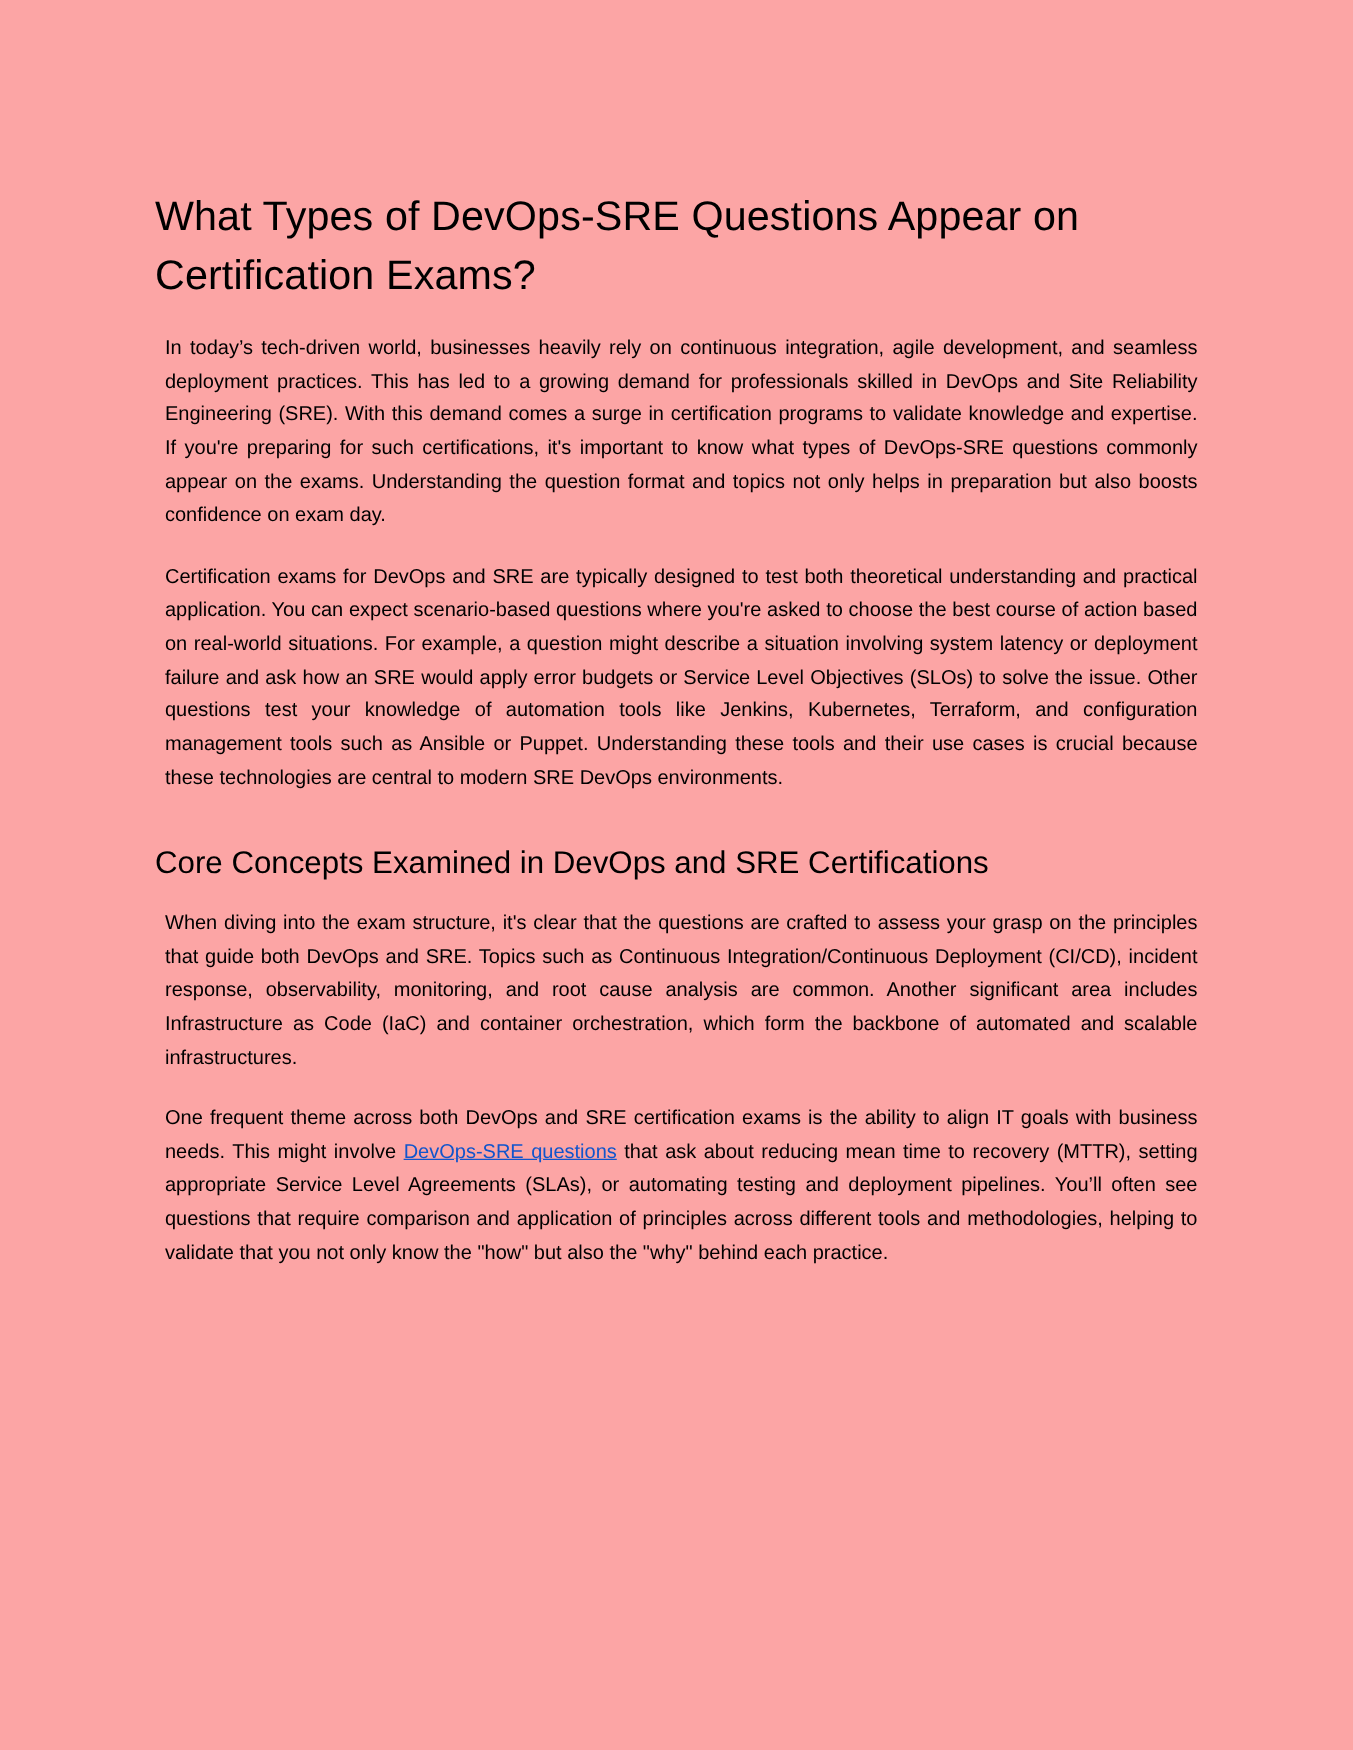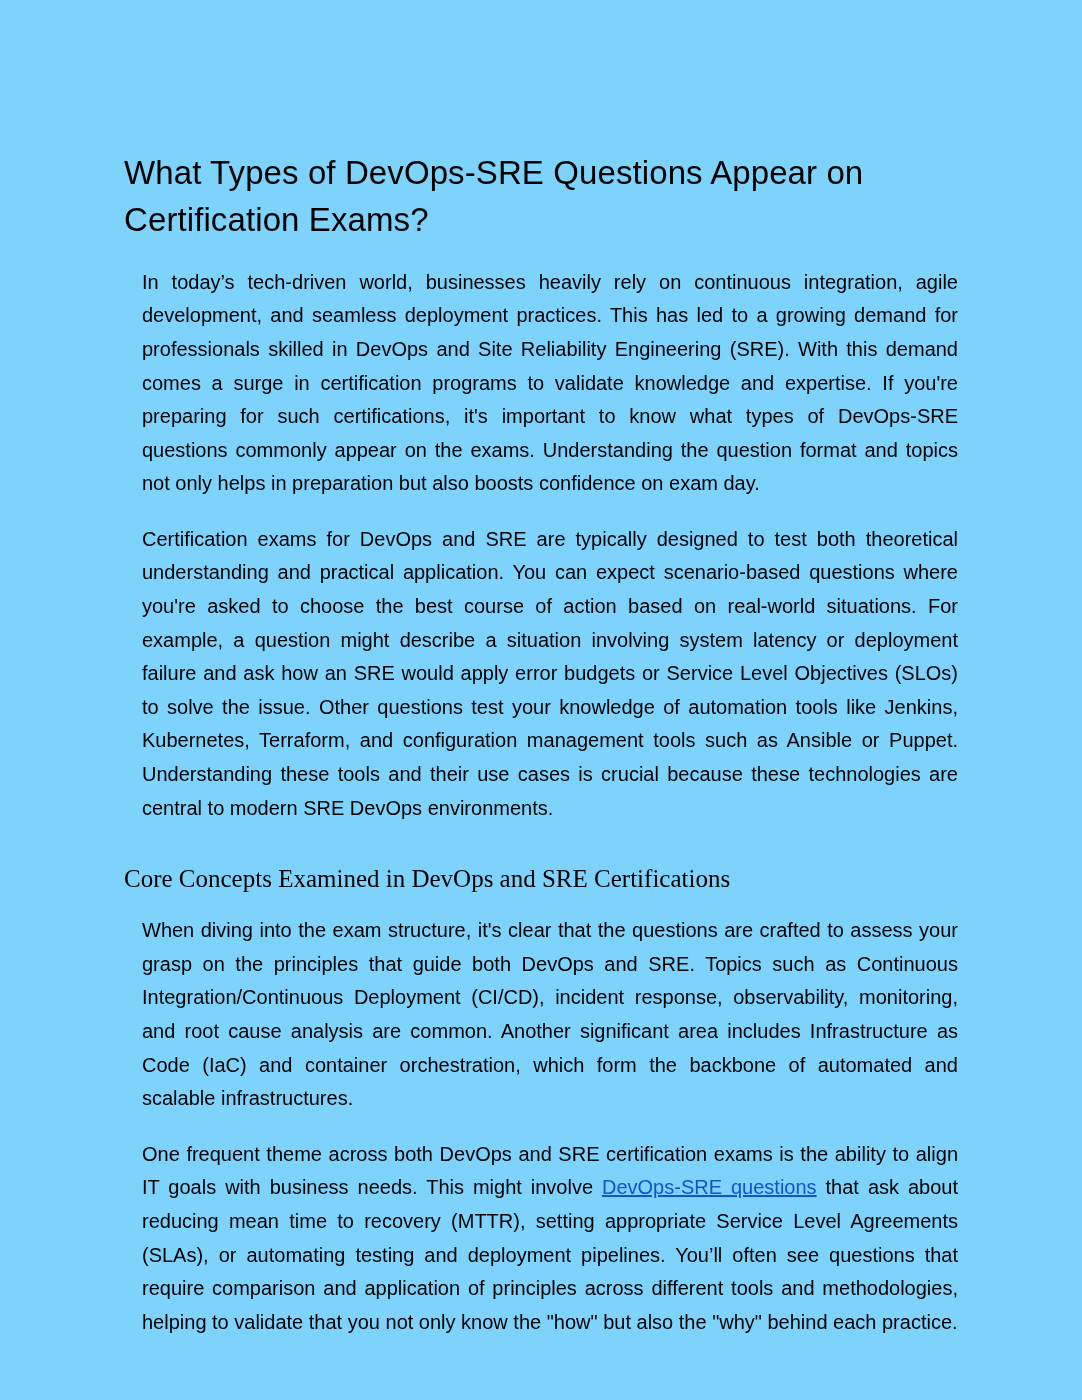--- a/index.html
+++ b/index.html
@@ -13,44 +13,43 @@
     font-family: "Liberation Sans", sans-serif;
     color: #000000;
     -webkit-font-smoothing: antialiased;
   }
   .page {
     width: 1082px;
     height: 1400px;
     box-sizing: border-box;
     padding: 150px 124px 0 124px;
     position: relative;
-    background: #7dd3fc;
+    background: #fca5a5;
   }
   .doc-title {
     font-size: 33px;
     font-weight: 400;
     line-height: 1.42;
     letter-spacing: 0.1px;
     margin: 0 0 22px 0;
     color: #000000;
   }
   .section-heading {
     font-size: 25px;
     font-weight: 400;
     line-height: 1.4;
     margin: 36px 0 18px 0;
     color: #000000;
-    font-family: Liberation Serif, serif;
   }
   p.body-text {
-    font-size: 20px;
+    font-size: 16px;
     line-height: 1.68;
     text-align: justify;
     text-justify: inter-word;
-    margin: 0 0 22px 18px;
+    margin: 0 0 22px 8px;
     color: #000000;
   }
   p.body-text:last-child {
     margin-bottom: 0;
   }
   a.inline-link {
     color: #1155cc;
   }
 </style>
 </head>

